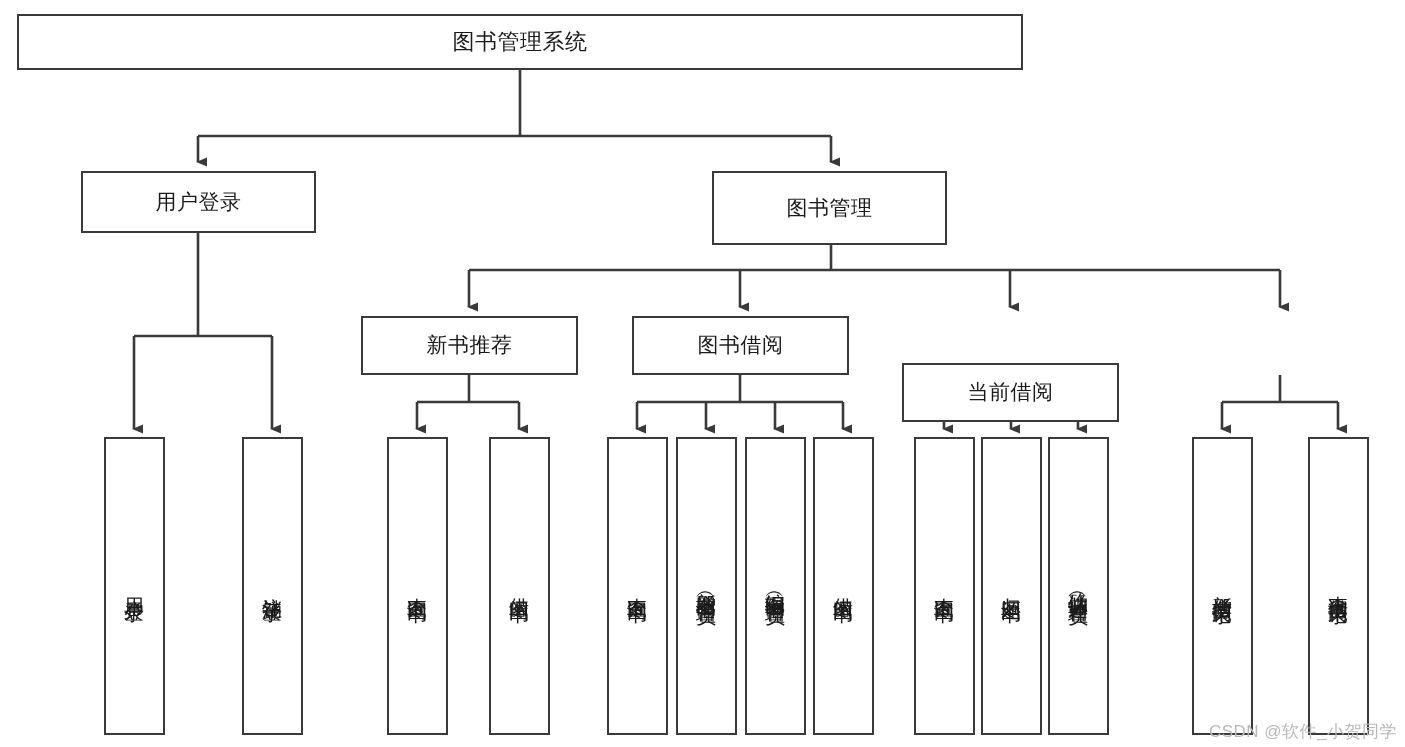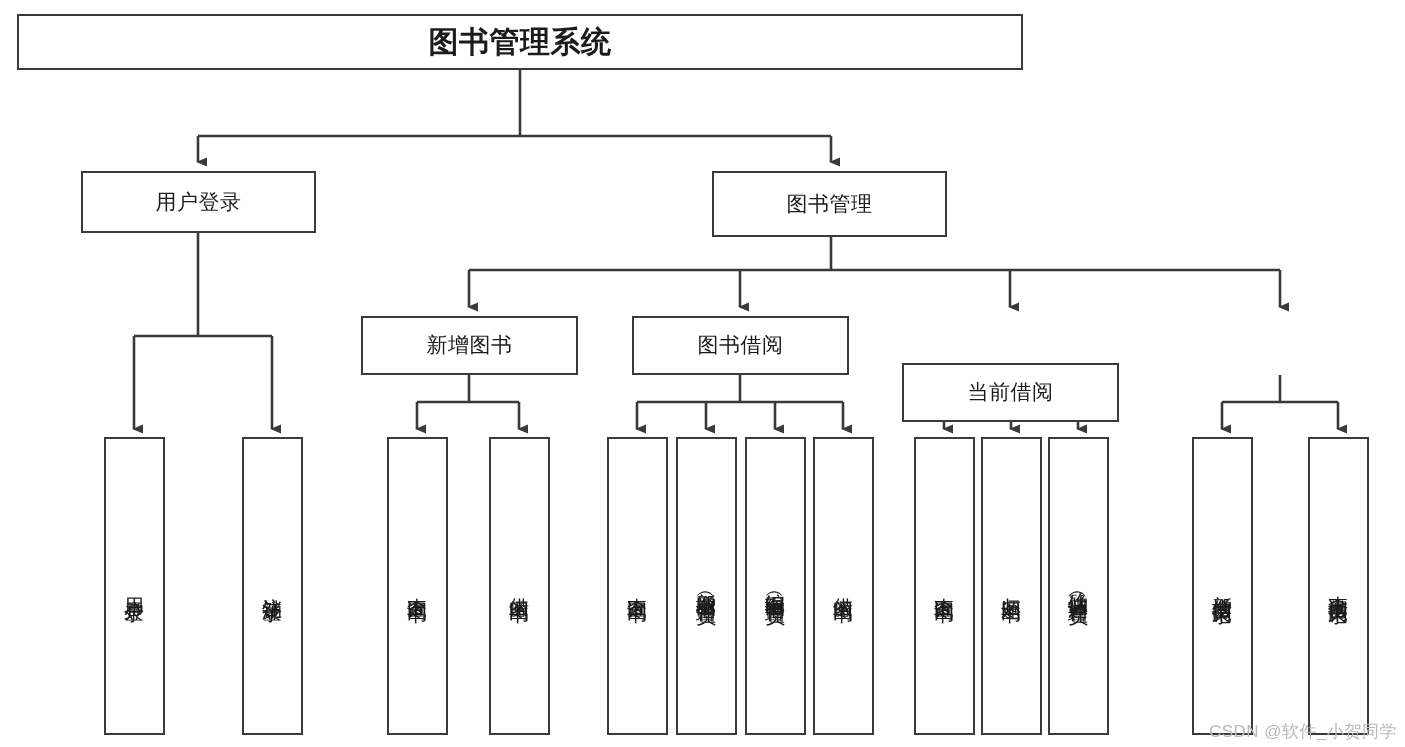--- a/index.html
+++ b/index.html
@@ -42,22 +42,21 @@
     line-height: 1.18;
     white-space: nowrap;
   }
   
   .node.horiz .label {
     writing-mode: horizontal-tb;
     font-size: 21px;
     letter-spacing: 0.5px;
   }
   .node.root .label {
-    font-size: 30px;
-    font-weight: bold;
+    font-size: 22px;
   }
   
   .node.vert {
     align-items: center;
     justify-content: center;
   }
   .node.vert .label {
     writing-mode: vertical-rl;
     text-orientation: upright;
     font-size: 20px;
@@ -132,26 +131,26 @@
   </svg>
 
   <div class="node horiz root" style="left:17px; top:14px; width:1006px; height:56px;">
     <span class="label">图书管理系统</span>
   </div>
 
   <div class="node horiz" style="left:81px; top:171px; width:235px; height:62px;">
     <span class="label">用户登录</span>
   </div>
 
-  <div class="node horiz" style="left:712px; top:171px; width:235px; height:66px;">
+  <div class="node horiz" style="left:712px; top:171px; width:235px; height:74px;">
     <span class="label">图书管理</span>
   </div>
 
   <div class="node horiz" style="left:361px; top:316px; width:217px; height:59px;">
-    <span class="label">新增图书</span>
+    <span class="label">新书推荐</span>
   </div>
 
   <div class="node horiz" style="left:632px; top:316px; width:217px; height:59px;">
     <span class="label">图书借阅</span>
   </div>
 
   <div class="node horiz" style="left:902px; top:316px; width:217px; height:59px;margin-top:47px;">
     <span class="label">当前借阅</span>
   </div>
 

